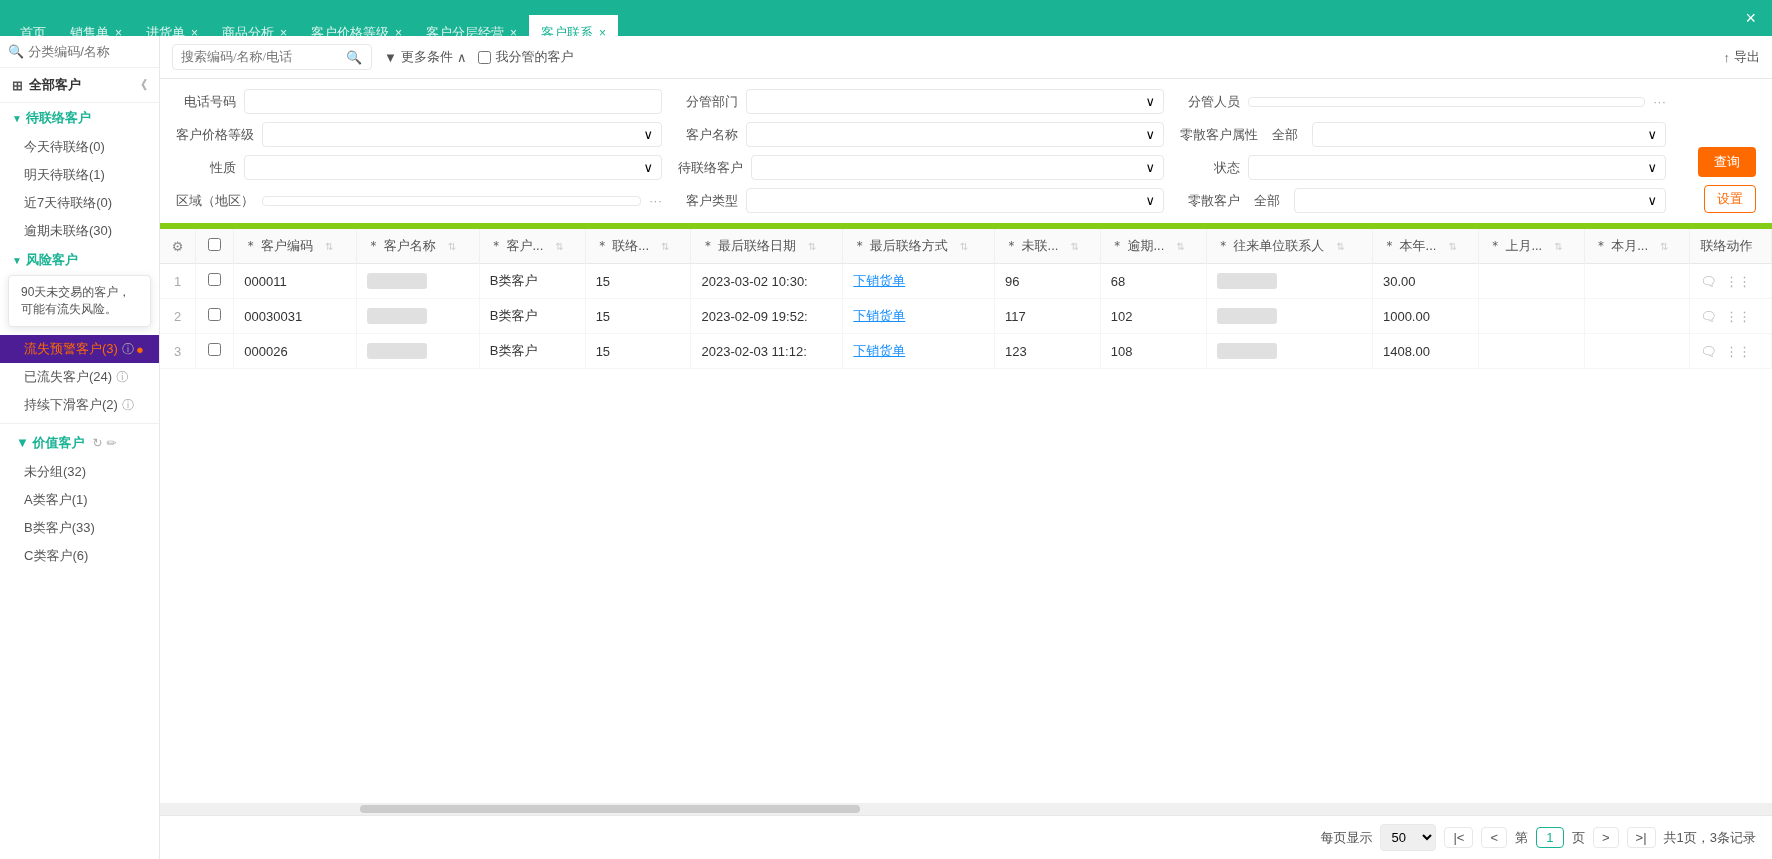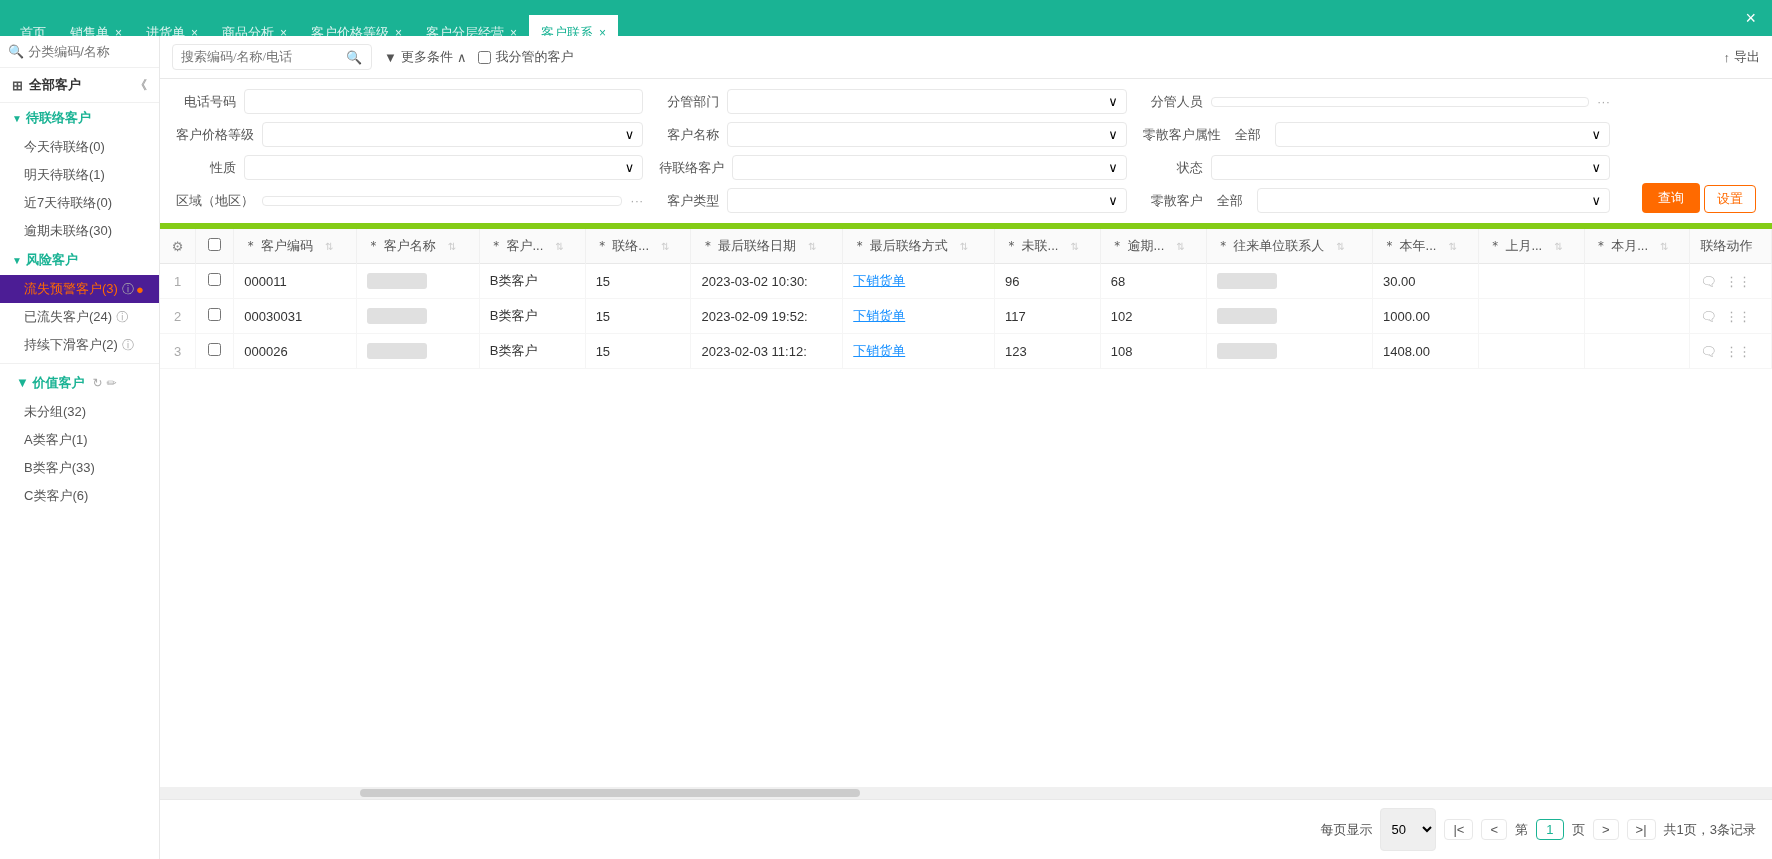--- a/index.html
+++ b/index.html
@@ -237,24 +237,25 @@
       color: #ff6a00;
       border: 1px solid #ff6a00;
       border-radius: 4px;
       padding: 4px 12px;
       cursor: pointer;
       font-size: 13px;
       margin-top: 4px;
     }
     .btn-group-right {
       display: flex;
-      flex-direction: row;
+      flex-direction: column;
       align-items: flex-end;
       gap: 4px;
       margin-left: 16px;
+      justify-content: flex-end;
     }
 
     
     .table-container {
       flex: 1;
       overflow: auto;
       background: #fff;
     }
     table {
       width: 100%;
@@ -328,21 +329,21 @@
       padding: 8px 16px;
       display: flex;
       align-items: center;
       justify-content: flex-end;
       gap: 8px;
     }
     .pagination-bar .label { color: #555; }
     .page-size-select {
       border: 1px solid #e8e8e8;
       border-radius: 4px;
-      padding: 12px 6px;
+      padding: 4px 6px;
       cursor: pointer;
     }
     .page-nav-btn {
       border: 1px solid #e8e8e8;
       background: #fff;
       border-radius: 4px;
       padding: 2px 8px;
       cursor: pointer;
       color: #555;
     }
@@ -436,20 +437,21 @@
     </div>
     <div class="sidebar-item">今天待联络(0)</div>
     <div class="sidebar-item">明天待联络(1)</div>
     <div class="sidebar-item">近7天待联络(0)</div>
     <div class="sidebar-item">逾期未联络(30)</div>
 
     <div class="sidebar-group-title">
       <span class="arrow">▼</span>
       <span>风险客户</span>
     </div>
+    <div class="tooltip-box">90天未交易的客户，可能有流失风险。</div>
     <div class="sidebar-item-sub active">
       <span>流失预警客户(3)</span>
       <span class="icon-circle">ⓘ</span>
       <span style="color:#ff6a00;margin-left:2px">●</span>
     </div>
     <div class="sidebar-item-sub">
       <span>已流失客户(24)</span>
       <span class="icon-circle">ⓘ</span>
     </div>
     <div class="sidebar-item-sub">

